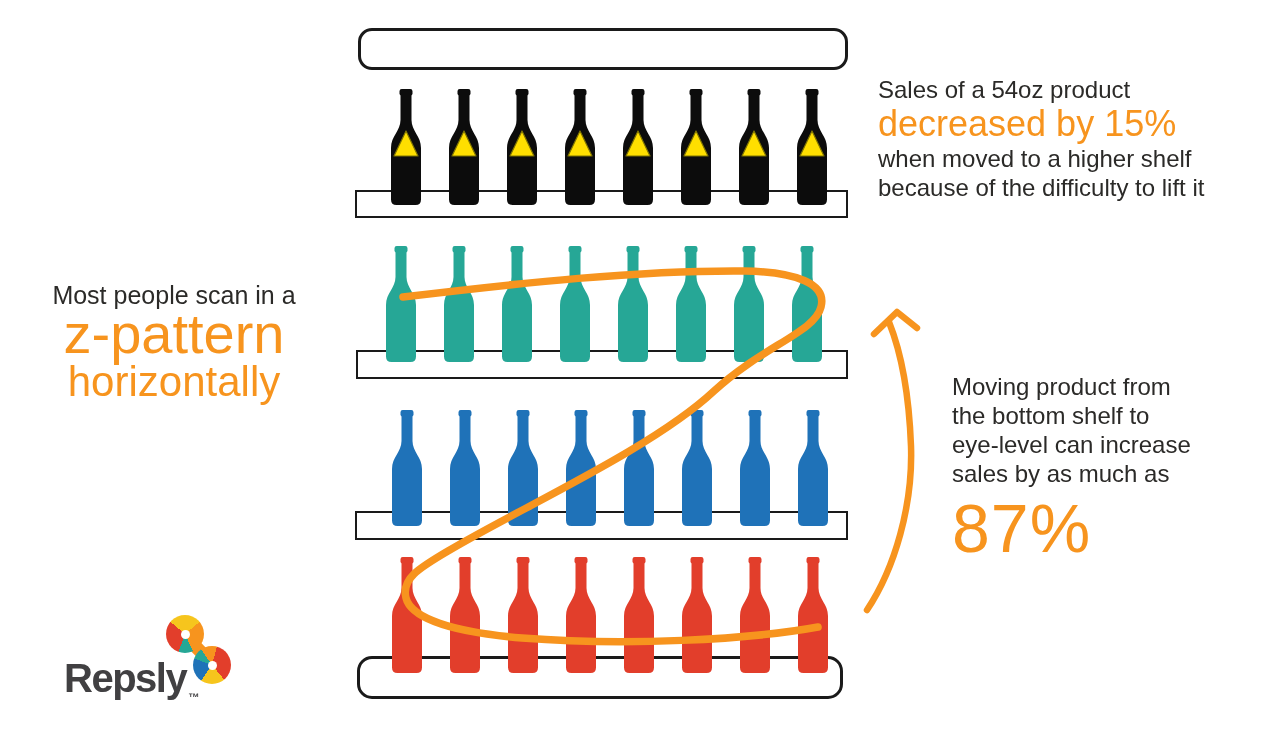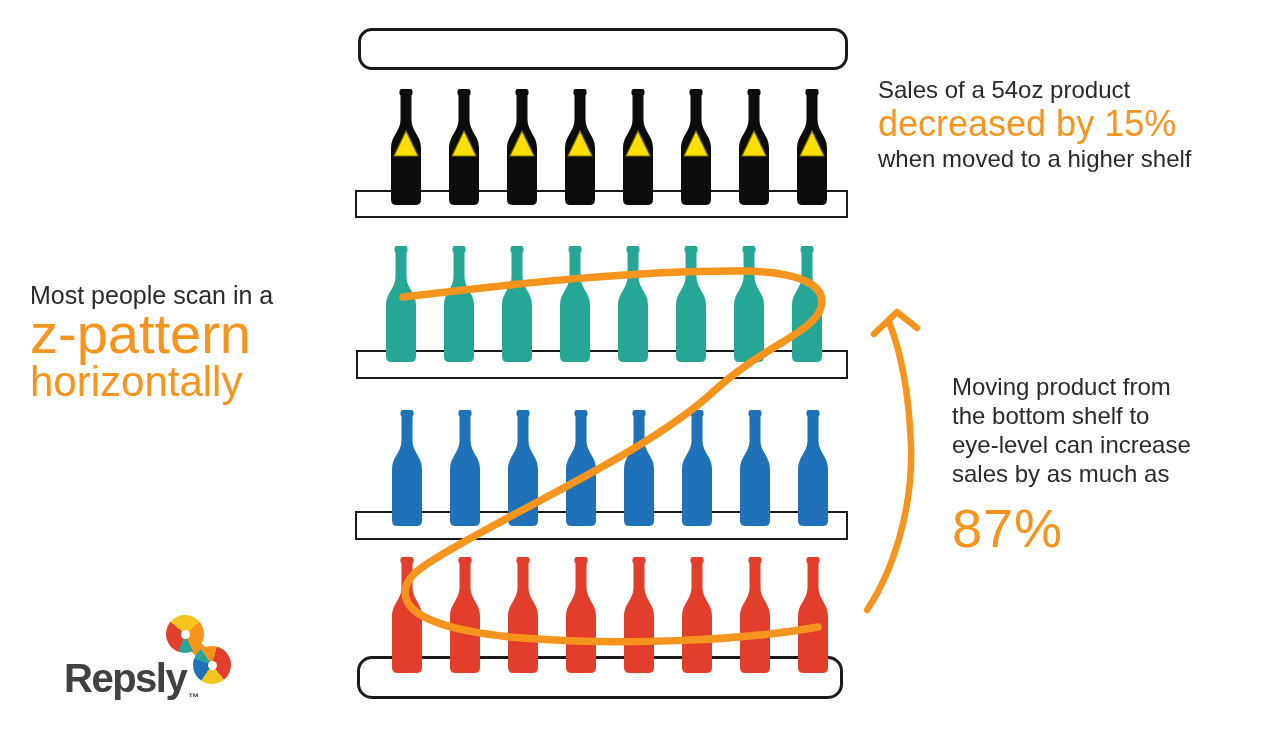--- a/index.html
+++ b/index.html
@@ -24,29 +24,29 @@
   .r3 { left:392px; top:557px; }
   .bottle { display:block; }
   
   .overlay { position:absolute; left:0; top:0; pointer-events:none; }
   .zstroke { fill:none; stroke:var(--orange); stroke-linecap:round; stroke-linejoin:round; }
   .w7 { stroke-width:7.5px; }
   .w6 { stroke-width:6.5px; }
   
   .blk { position:absolute; }
   .blk-tr { left:878px; top:75px; width:360px; }
-  .blk-left { left:30px; top:281px; width:288px; text-align:left; }
+  .blk-left { left:30px; top:281px; width:288px; text-align:center; }
   .blk-right { left:952px; top:372px; width:300px; }
   .t-body { font-size:24px; line-height:29px; color:var(--dark_text); }
   .t-body-l { font-size:25px; line-height:28px; color:var(--dark_text); }
   .t-hl { color:var(--orange); }
   .t-hl-36 { font-size:36px; line-height:40px; }
   .t-hl-44 { font-size:56px; line-height:50px; }
   .t-hl-42 { font-size:42px; line-height:46px; }
-  .t-stat { font-size:54px; line-height:80px; color:var(--orange); letter-spacing:1px; }
+  .t-stat { font-size:68px; line-height:80px; color:var(--orange); letter-spacing:1px; }
   
   .brand { position:absolute; left:64px; top:656px; color:var(--wordmark);
            font-size:40px; font-weight:bold; letter-spacing:-1.5px; }
   .tm { font-size:11px; font-weight:bold; letter-spacing:0; position:relative; top:9px; left:2px; }
   .lobe { position:absolute; width:38px; height:38px; border-radius:50%; }
   .lg1 { left:166px; top:615px;
          background:conic-gradient(from 0deg, var(--logo_yellow) 0 50deg, var(--orange) 50deg 155deg,
                     var(--bottle_teal) 155deg 200deg, var(--bottle_red) 200deg 310deg, var(--logo_yellow) 310deg 360deg); }
   .lg2 { left:193px; top:646px;
          background:conic-gradient(from 0deg, var(--orange) 0 15deg, var(--bottle_red) 15deg 140deg,
@@ -187,20 +187,21 @@
              C419 568 401 579 406 598 C411 618 452 632 522 638
              C625 646 747 640 818 627"></path>
     <path class="zstroke w6" d="M867 610 C895 568 913 505 911 446 C909 393 901 352 889 322"></path>
     <path class="zstroke w6" d="M874 334 L897 312 L917 328"></path>
   </svg>
 
   <div class="blk blk-tr">
     <div class="t-body">Sales of a 54oz product</div>
     <div class="t-hl t-hl-36">decreased by 15%</div>
     <div class="t-body">when moved to a higher shelf</div>
+    <div class="t-body">because of the difficulty to lift it</div>
   </div>
 
   <div class="blk blk-left">
     <div class="t-body-l">Most people scan in a</div>
     <div class="t-hl t-hl-44">z-pattern</div>
     <div class="t-hl t-hl-42">horizontally</div>
   </div>
 
   <div class="blk blk-right">
     <div class="t-body">Moving product from</div>

